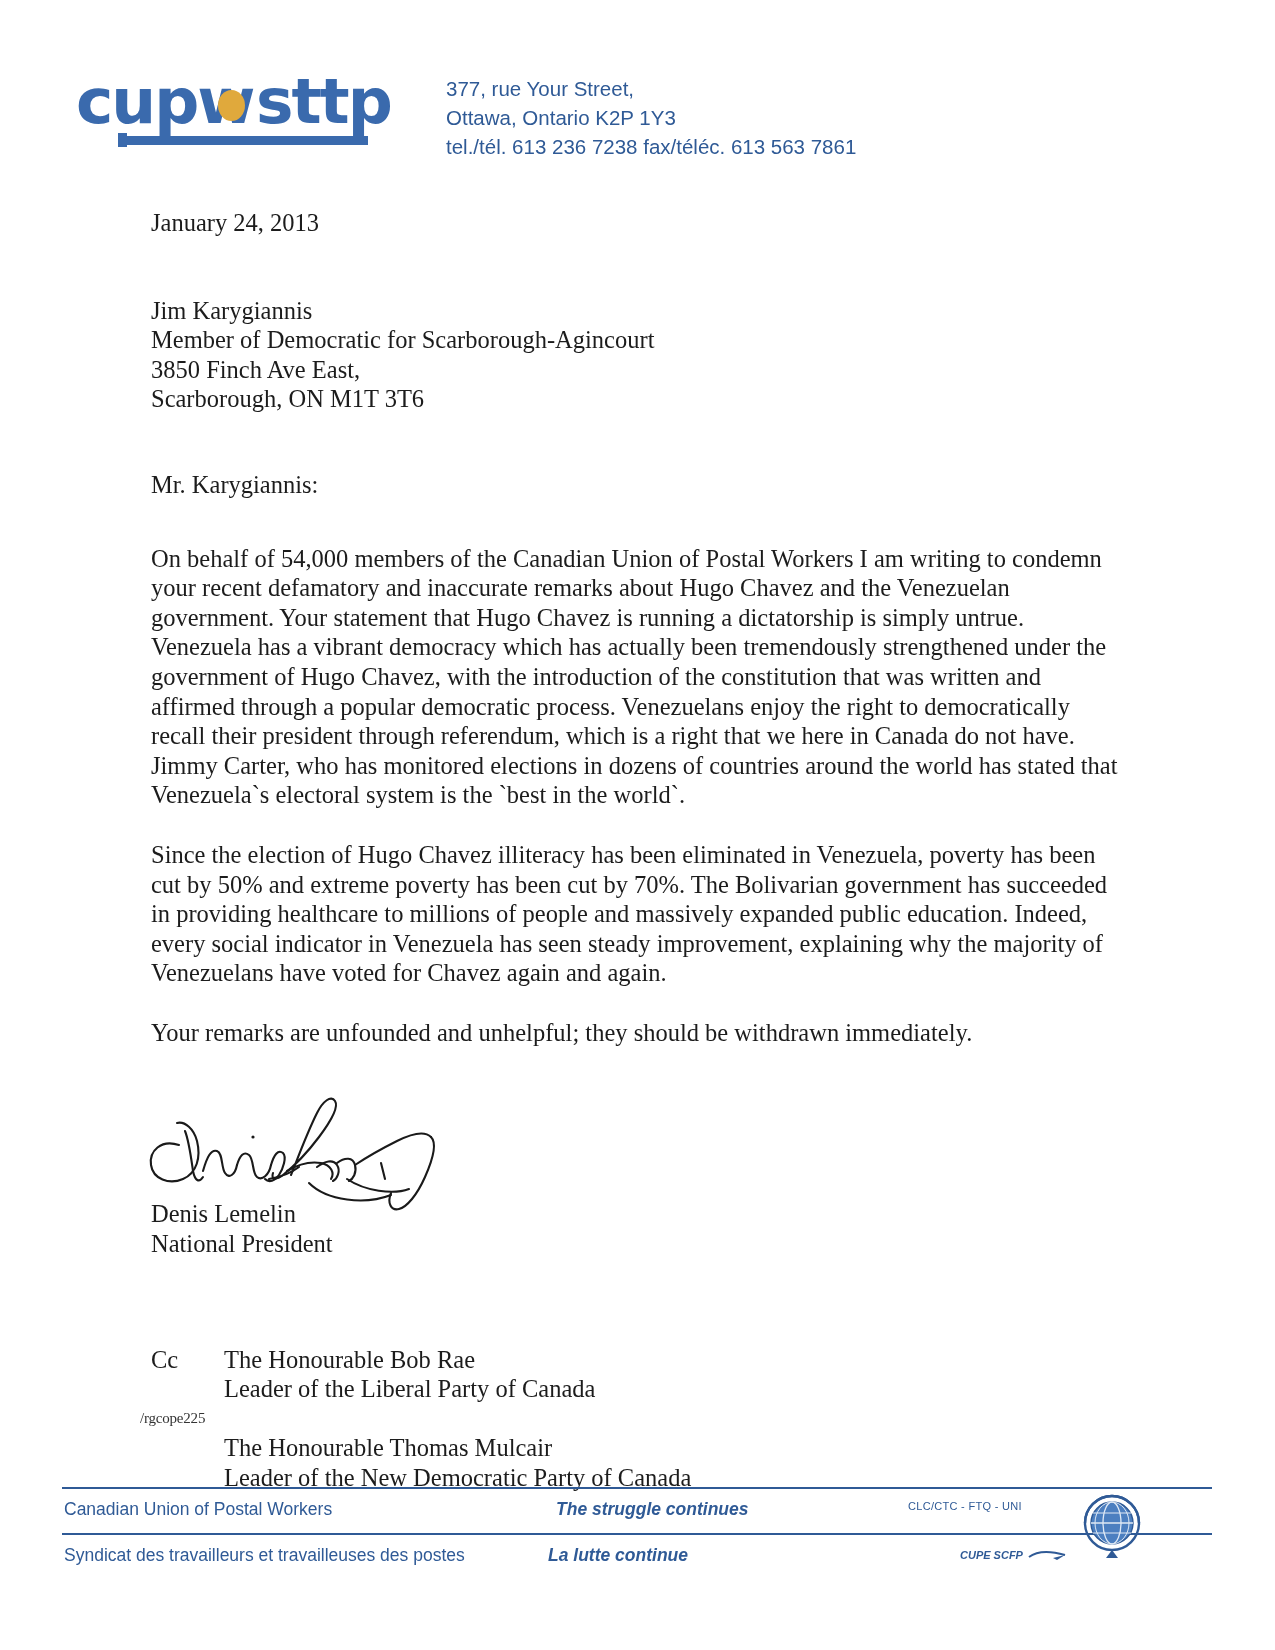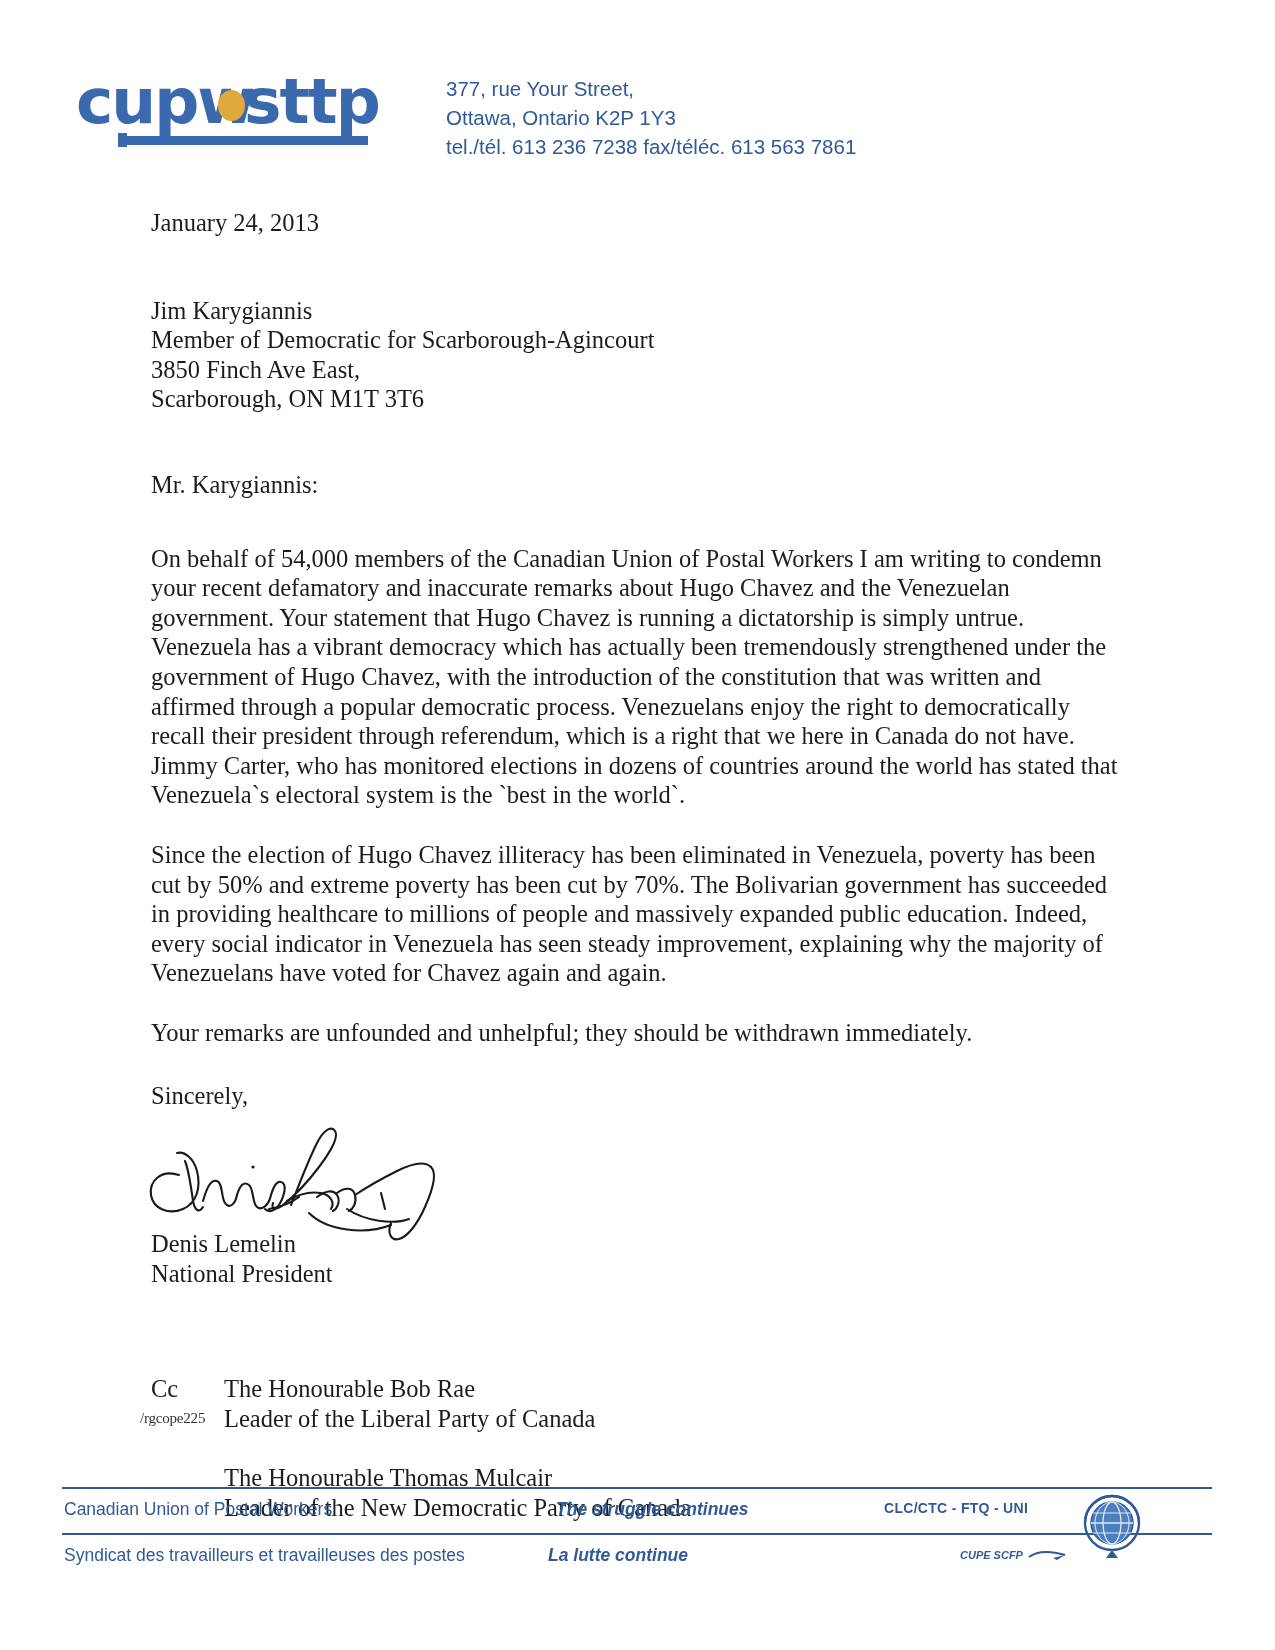--- a/index.html
+++ b/index.html
@@ -38,21 +38,21 @@
     font-family: "DejaVu Sans", sans-serif;
     font-weight: bold;
     font-size: 63px;
     letter-spacing: -2px;
     color: #3a6aad;
     line-height: 1;
     position: absolute;
     top: 0;
   }
   .logo-cupw { left: 0; }
-  .logo-sttp { left: 168px; }
+  .logo-sttp { left: 180px; }
   .logo-dot {
     position: absolute;
     left: 142px;
     top: 20px;
     width: 27px;
     height: 31px;
     border-radius: 50%;
     background: #e0a93c;
   }
   .logo-bar {
@@ -172,26 +172,25 @@
     left: 556px;
     top: 12px;
     font-size: 17.5px;
     font-weight: bold;
     font-style: italic;
     white-space: nowrap;
   }
   .f-center.fr { left: 548px; text-align: right; }
   .f-right {
     position: absolute;
-    left: 884px;
+    left: 908px;
     top: 13px;
-    font-size: 14px;
+    font-size: 11px;
     letter-spacing: 0.3px;
     white-space: nowrap;
-    font-weight: bold;
   }
   .globe {
     position: absolute;
     left: 1076px;
     top: 2px;
     width: 72px;
     height: 72px;
   }
   .cupe-mark {
     position: absolute;
@@ -238,21 +237,20 @@
       <div>3850 Finch Ave East,</div>
       <div>Scarborough, ON  M1T 3T6</div>
     </div>
 
     <div class="salutation">Mr. Karygiannis:</div>
 
     <div class="para">On behalf of 54,000 members of the Canadian Union of Postal Workers I am writing to condemn your recent defamatory and inaccurate remarks about Hugo Chavez and the Venezuelan government.  Your statement that Hugo Chavez is running a dictatorship is simply untrue.  Venezuela has a vibrant democracy which has actually been tremendously strengthened under the government of Hugo Chavez, with the introduction of the constitution that was written and affirmed through a popular democratic process.  Venezuelans enjoy the right to democratically recall their president through referendum, which is a right that we here in Canada do not have.  Jimmy Carter, who has monitored elections in dozens of countries around the world has stated that Venezuela`s electoral system is the `best in the world`.</div>
     <div class="para">Since the election of Hugo Chavez illiteracy has been eliminated in Venezuela, poverty has been cut by 50% and extreme poverty has been cut by 70%.  The Bolivarian government has succeeded in providing healthcare to millions of people and massively expanded public education.  Indeed, every social indicator in Venezuela has seen steady improvement, explaining why the majority of Venezuelans have voted for Chavez again and again.</div>
     <div class="para last">Your remarks are unfounded and unhelpful; they should be withdrawn immediately.</div>
 
-    <div class="closing">Sincerely,</div>
 
     <div class="sig-area">
       <svg class="signature" viewBox="0 0 340 140">
         <g fill="none" stroke="#1a1a1a" stroke-width="2.1" stroke-linecap="round" stroke-linejoin="round">
           <path d="M38 66 C20 60, 8 72, 10 86 C12 100, 28 106, 42 100 C56 94, 60 78, 56 62 C53 50, 44 42, 36 44"></path>
           <path d="M44 52 C48 62, 50 78, 52 92 C54 102, 58 104, 62 98"></path>
           <path d="M62 92 C66 78, 70 70, 76 72 C82 74, 80 88, 84 94 C88 100, 94 96, 96 86"></path>
           <path d="M96 86 C99 76, 103 72, 108 76 C113 80, 111 94, 116 98 C121 102, 128 96, 130 86"></path>
           <path d="M130 86 C133 76, 137 70, 142 74 C146 78, 142 90, 138 96 C134 102, 128 104, 124 100"></path>
           <circle cx="112" cy="58" r="1.6" fill="#1a1a1a" stroke="none"></circle>

